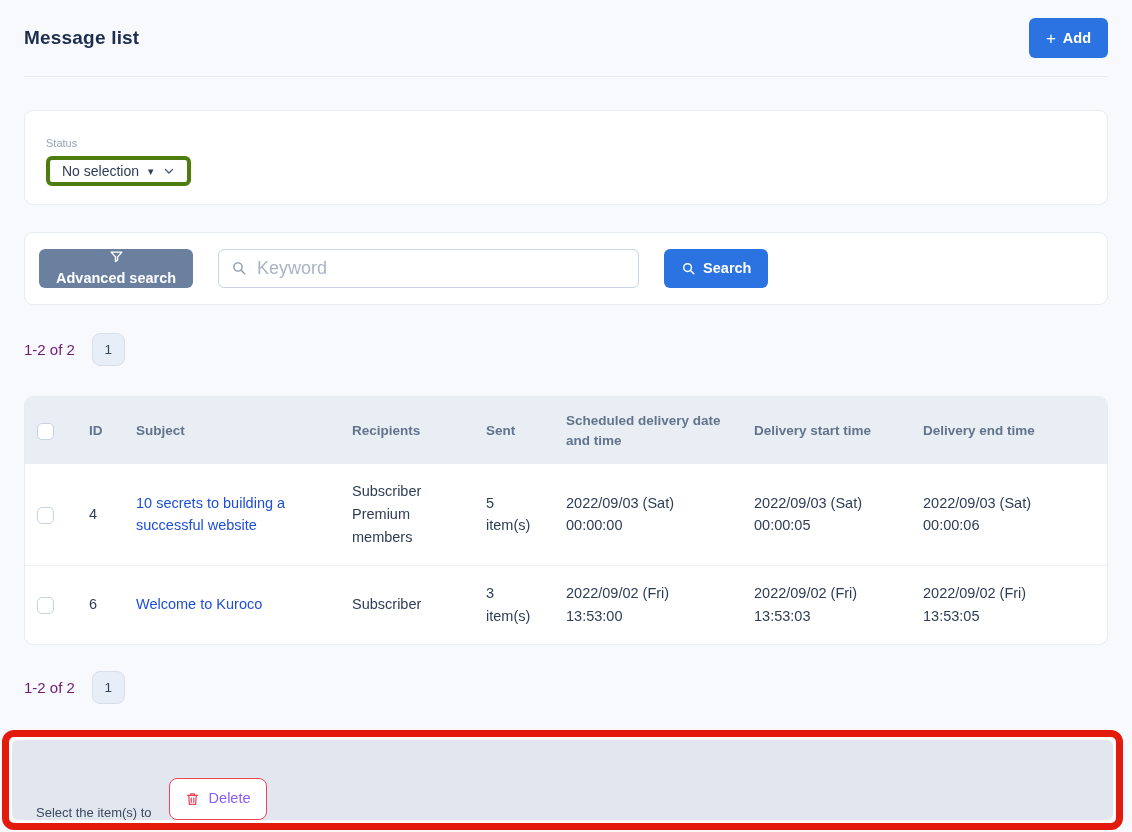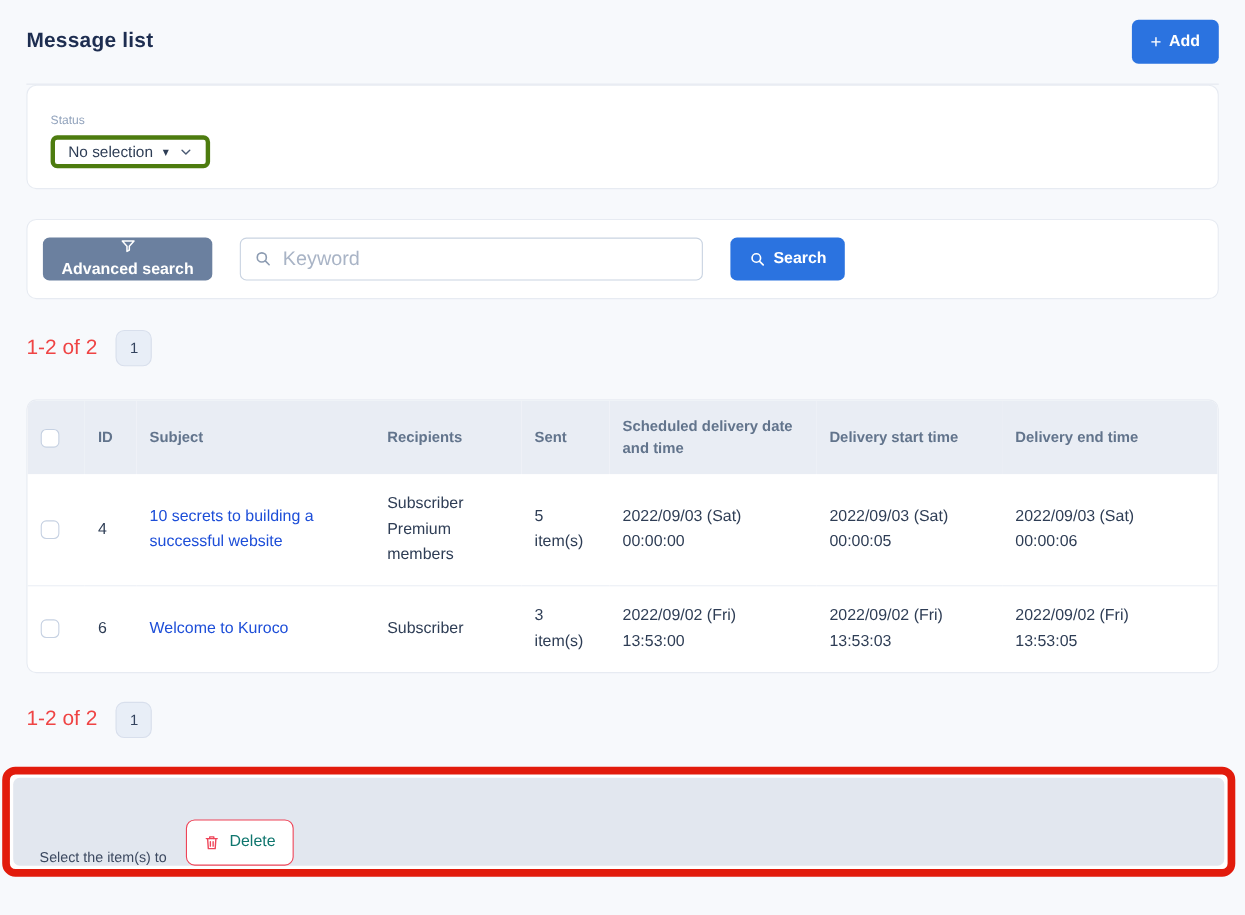--- a/index.html
+++ b/index.html
@@ -45,21 +45,21 @@
     padding: 0 17px;
   }
   .btn-primary .plus-glyph { font-size: 17px; font-weight: 400; }
 
   
   .panel {
     background: #ffffff;
     border: 1px solid #e7ebf2;
     border-radius: 9px;
   }
-  .status-panel { height: 95px; padding: 26px 21px 0 21px; }
+  .status-panel { margin-top: 33px; height: 95px; padding: 26px 21px 0 21px; }
   .field-label { font-size: 11px; color: #93a4bd; margin-bottom: 7px; }
   .dropdown-btn {
     display: inline-flex;
     align-items: center;
     gap: 9px;
     background: #ffffff;
     border: 4px solid #4d7c0f;
     border-radius: 6px;
     height: 30px;
     padding: 0 12px;
@@ -111,21 +111,21 @@
 
   
   .pagination {
     display: flex;
     align-items: center;
     gap: 17px;
     margin-top: 28px;
     height: 33px;
   }
   .pagination.second { margin-top: 26px; }
-  .page-range { font-size: 19px; color: #ef4444; }
+  .page-range { font-size: 15px; color: #701a75; }
   .page-btn {
     width: 33px;
     height: 33px;
     background: #e8eef7;
     border: 1px solid #d8dfec;
     border-radius: 8px;
     font-size: 13.5px;
     color: #33435e;
     cursor: pointer;
     font-family: "Liberation Sans", sans-serif;
@@ -181,21 +181,21 @@
     height: 80px;
     display: flex;
     align-items: flex-end;
     padding: 0 24px;
     gap: 17px;
   }
   .bulk-label { font-size: 13px; color: #3c4960; }
   .btn-danger-outline {
     background: #ffffff;
     border: 1px solid #ee4458;
-    color: #0f766e;
+    color: #8b5cf6;
     border-radius: 8px;
     height: 42px;
     padding: 0 15px;
     font-size: 14.5px;
     gap: 9px;
   }
   .btn-danger-outline svg { stroke: #ee4458; }
 </style>
 </head>
 <body>

